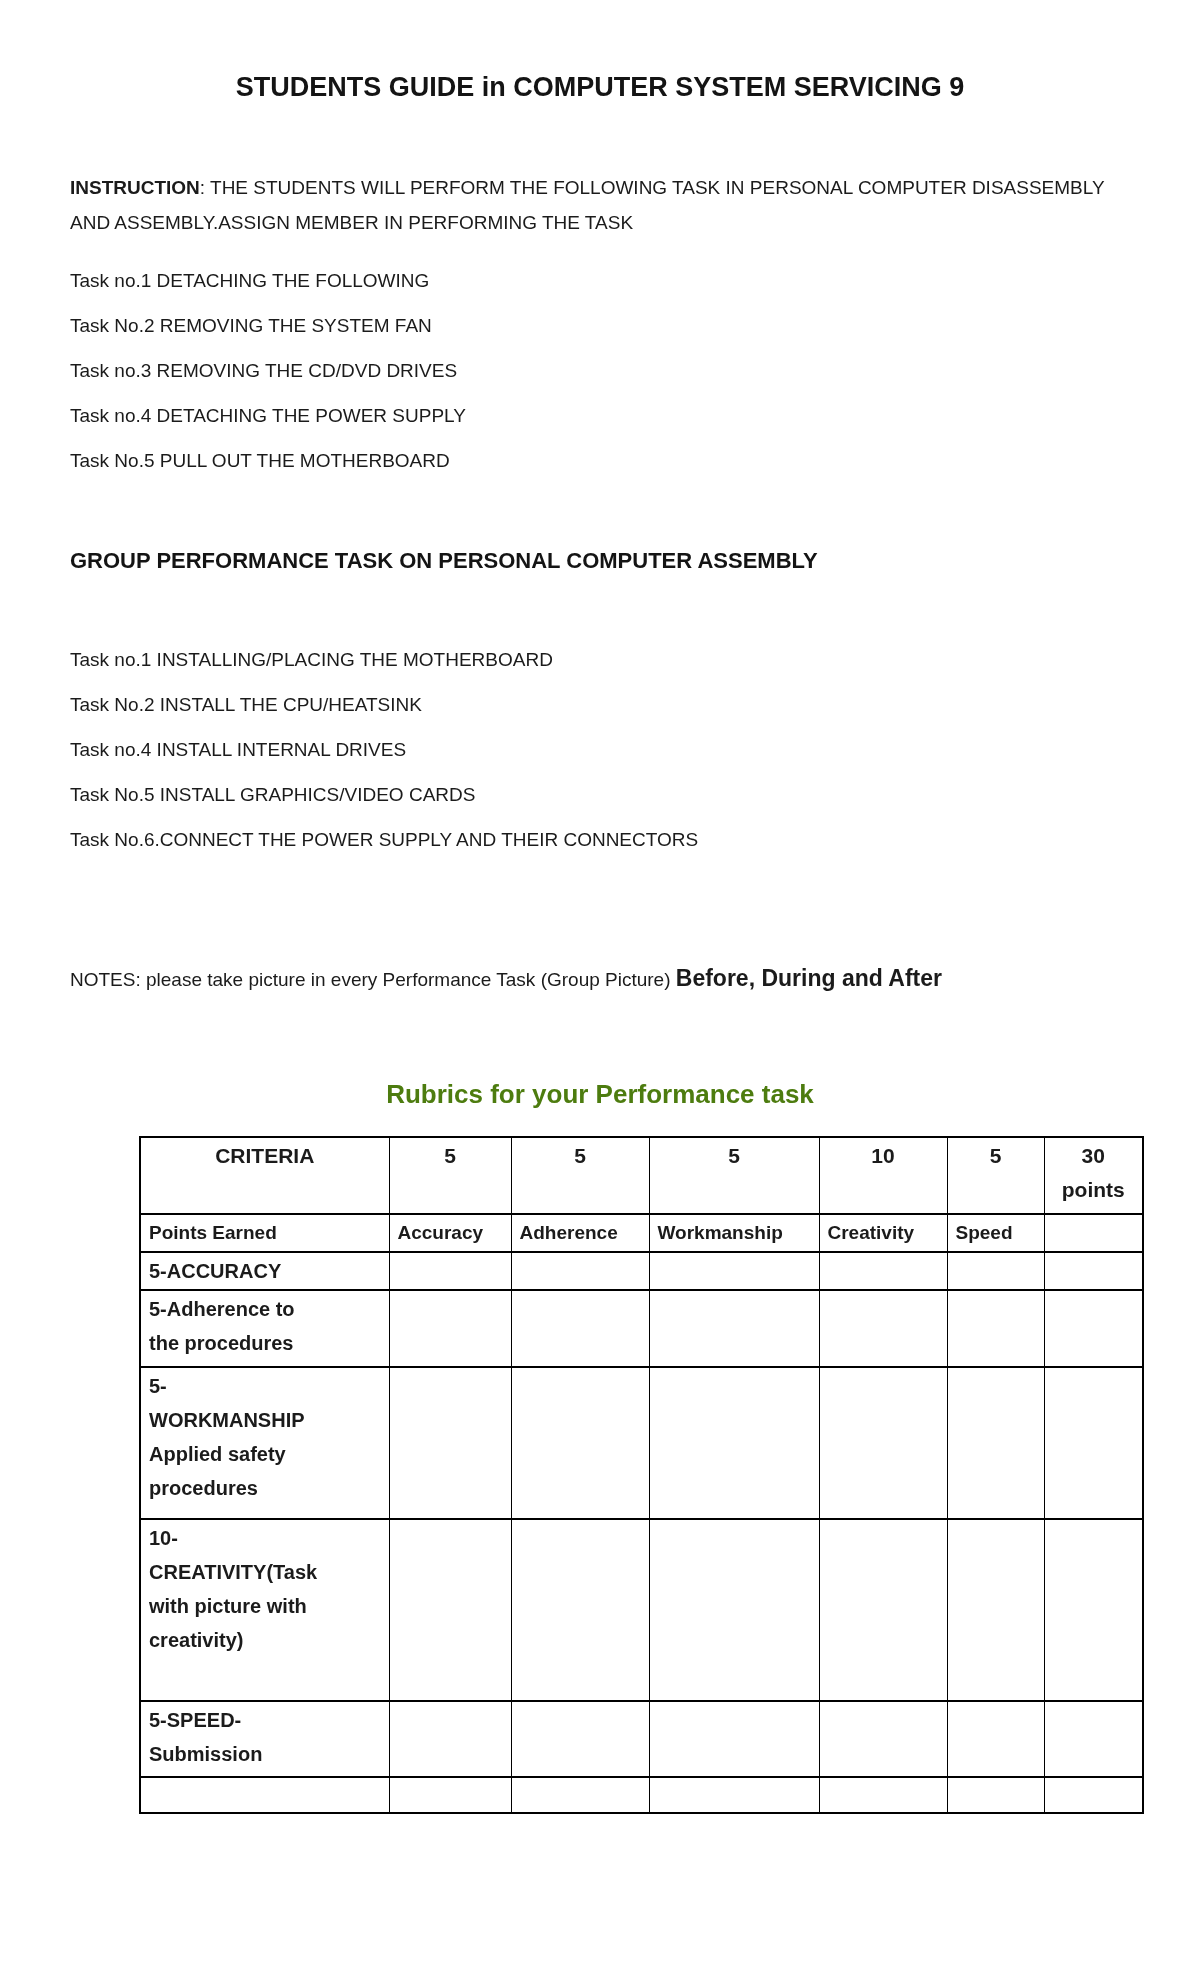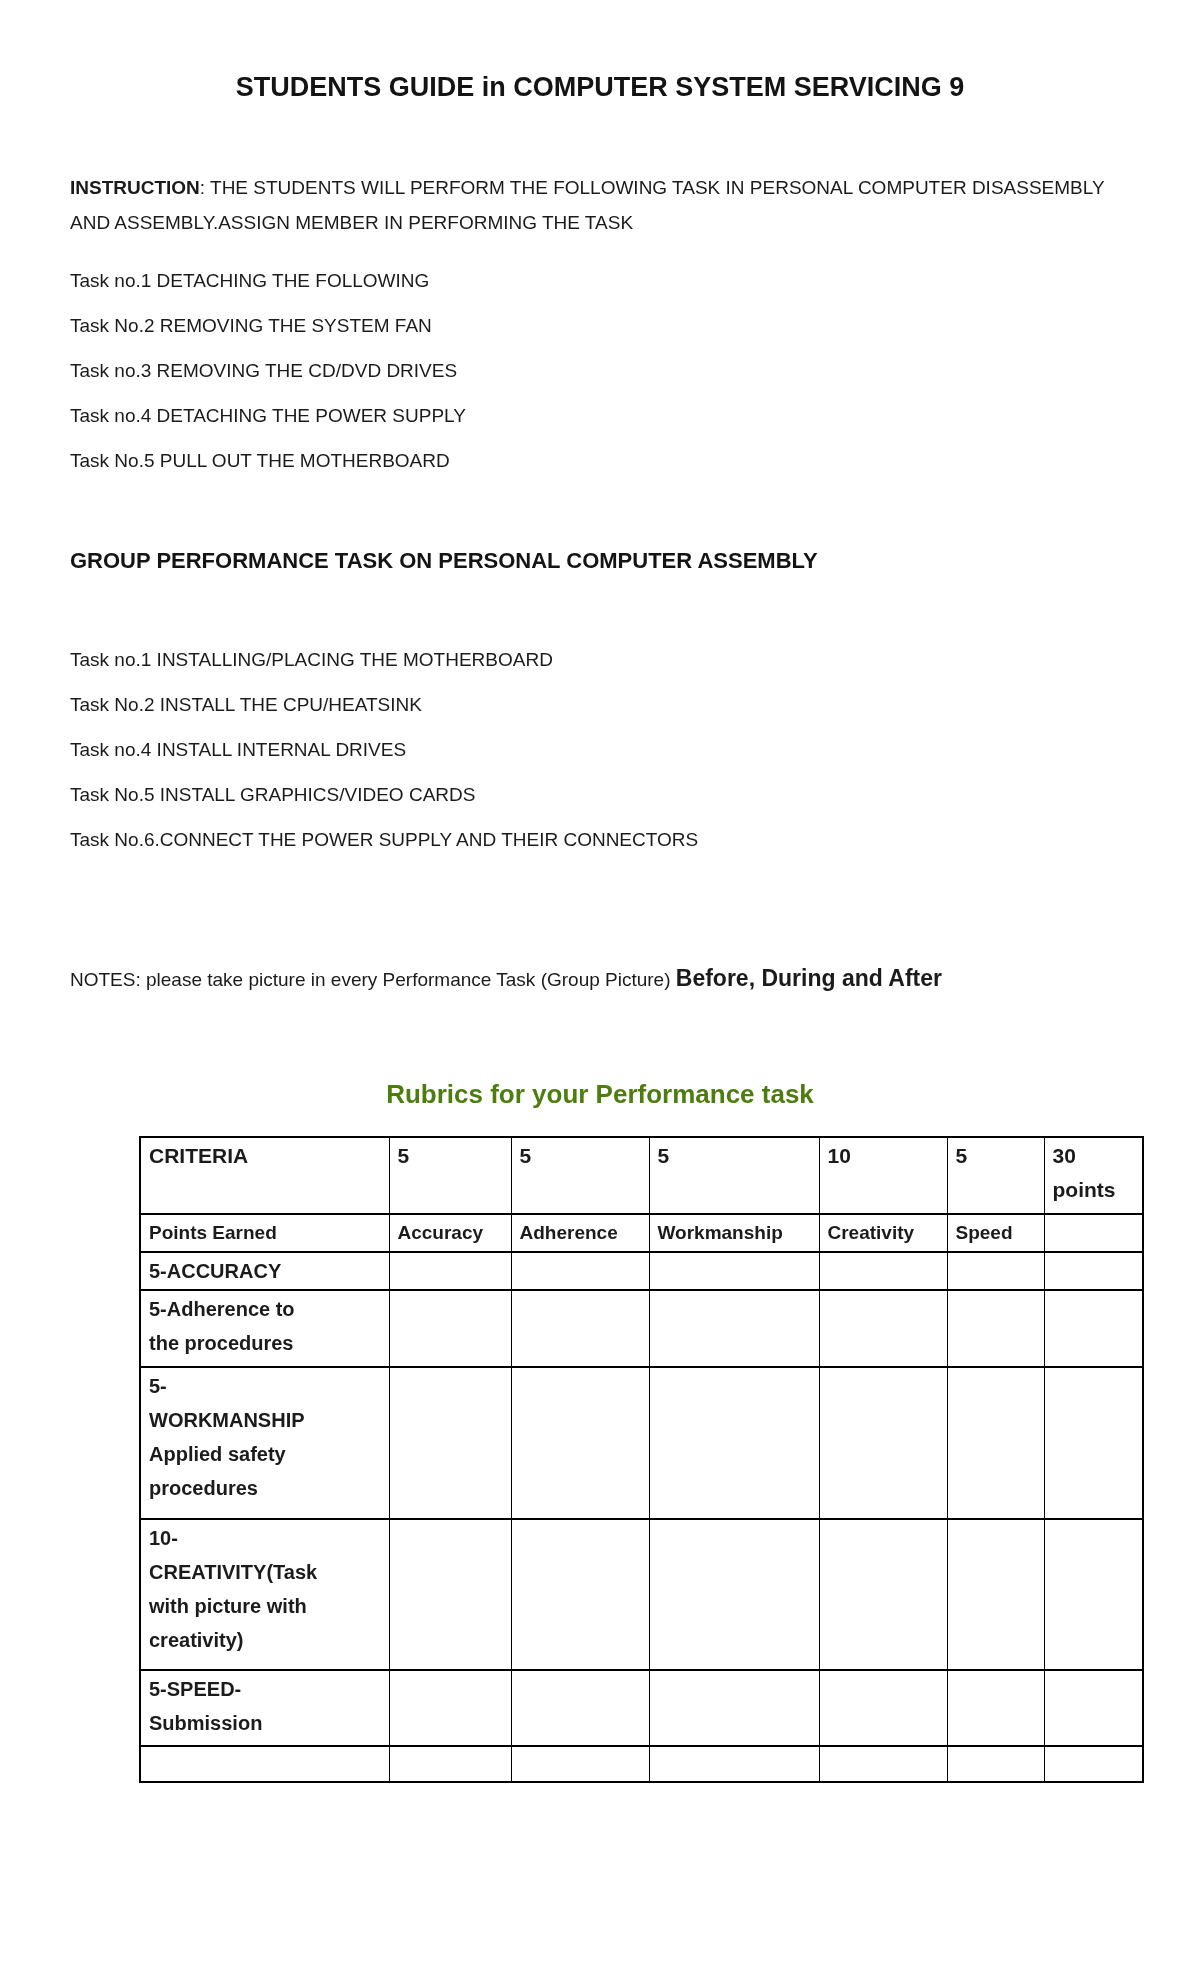--- a/index.html
+++ b/index.html
@@ -79,30 +79,30 @@
     border-right: 1px solid #000;
     border-top: 2px solid #000;
     border-bottom: 2px solid #000;
     padding: 1px 8px;
     line-height: 34px;
     vertical-align: top;
     white-space: pre-line;
     font-weight: bold;
     overflow: hidden;
   }
-  tr.hr1 td { font-size: 21px; text-align: left; }
+  tr.hr1 td { font-size: 21px; text-align: center; }
   tr.hr2 td { font-size: 19px; text-align: left; }
   td.crit   { font-size: 20px; text-align: left; }
   td.score  { font-size: 19px; }
   tr.h-head1 { height: 77px; }
   tr.h-head2 { height: 38px; }
   tr.h-r0 { height: 36px; }
   tr.h-r1 { height: 77px; }
   tr.h-r2 { height: 152px; }
-  tr.h-r3 { height: 151px; padding-left: 39px; }
+  tr.h-r3 { height: 182px; padding-left: 39px; }
   tr.h-r4 { height: 76px; }
   tr.h-r5 { height: 36px; }
 </style>
 </head>
 <body>
 
 <div class="page">
 
   <h1 class="doc-title">STUDENTS GUIDE in COMPUTER SYSTEM SERVICING 9</h1>
 

